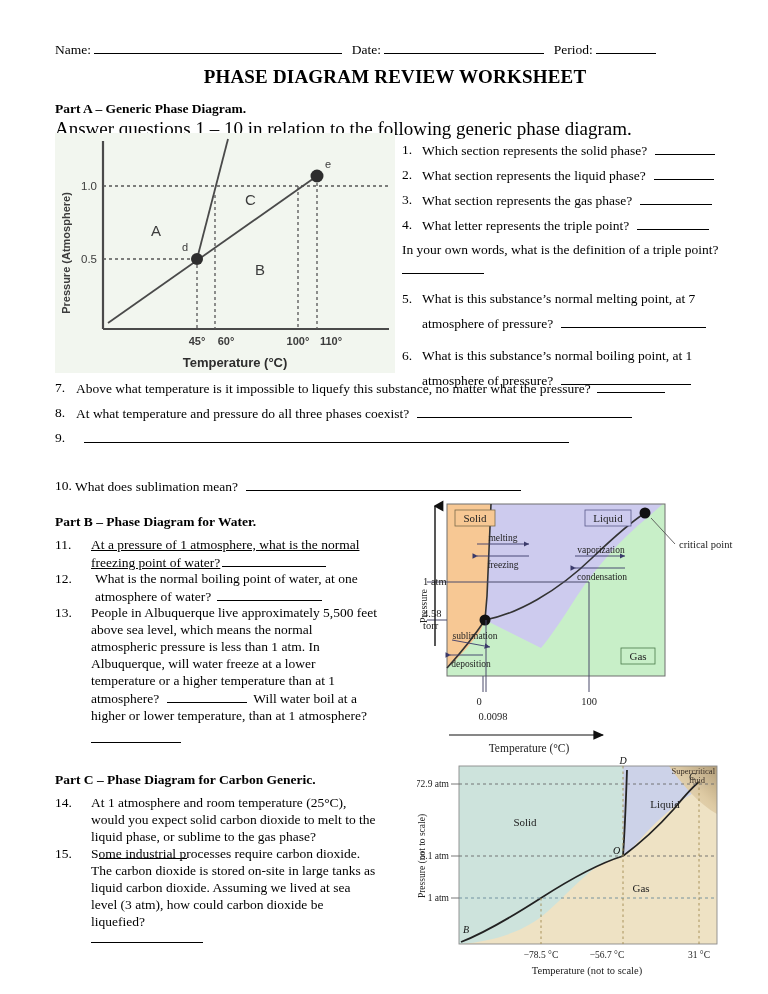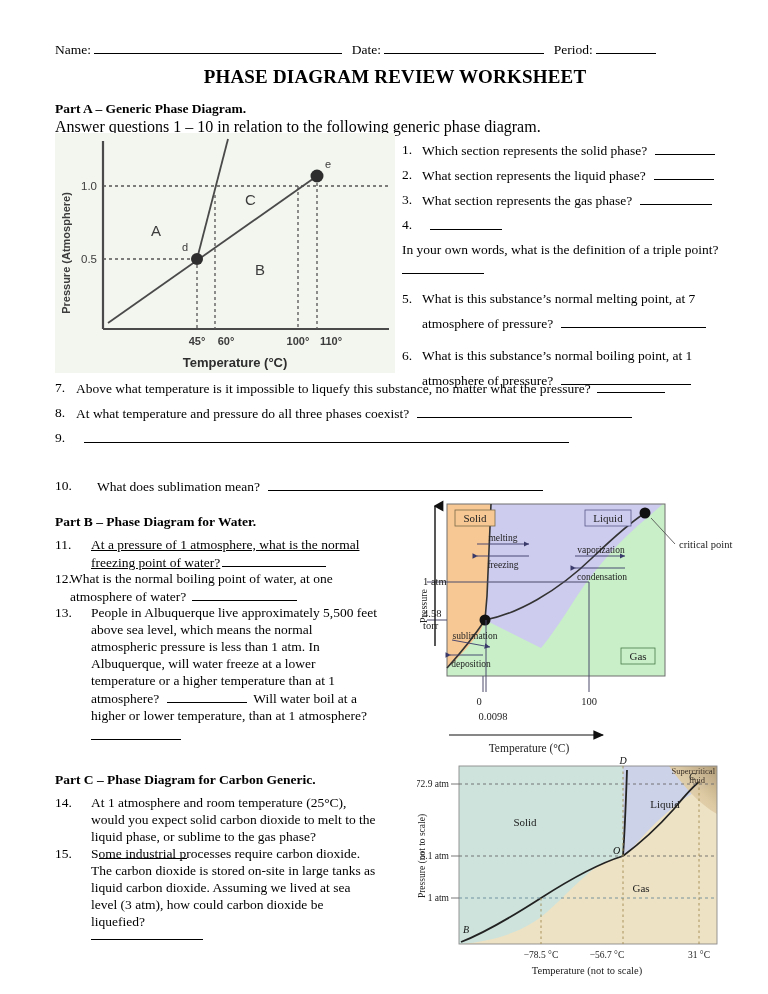--- a/index.html
+++ b/index.html
@@ -48,38 +48,38 @@
   }
 
   .parthead {
     position: absolute;
     font-size: 13.5px;
     font-weight: bold;
     white-space: nowrap;
   }
   .plain {
     position: absolute;
-    font-size: 16px;
+    font-size: 19px;
   }
 
   
   .q {
     position: absolute;
     font-size: 13.5px;
     line-height: 17px;
   }
   .q .num {
     position: absolute;
     left: 0; top: 0;
     width: 22px;
     text-align: left;
   }
   .q .body {
     display: block;
-    margin-left: 42px;
+    margin-left: 20px;
   }
   .qr .num { width: 18px; }
   .qr .body { margin-left: 21px; }
 
   
   .qlist-right {
     position: absolute;
     left: 391px;
     top: 141px;
     width: 336px;
@@ -197,21 +197,21 @@
     <div class="qrow">
       <span class="num">2.</span>
       <span class="body"><span>What section represents the liquid phase?</span><span class="ul" style="width:60px;margin-left:8px"></span></span>
     </div>
     <div class="qrow">
       <span class="num">3.</span>
       <span class="body"><span>What section represents the gas phase?</span><span class="ul" style="width:72px;margin-left:8px"></span></span>
     </div>
     <div class="qrow">
       <span class="num">4.</span>
-      <span class="body"><span class="ul" style="width:72px;margin-left:8px"></span></span>
+      <span class="body"><span>What letter represents the triple point?</span><span class="ul" style="width:72px;margin-left:8px"></span></span>
     </div>
     <div class="qrow" style="margin-bottom:2px">
       <span style="display:block">In your own words, what is the definition of a triple point?</span>
     </div>
     <div class="qrow" style="margin-bottom:8px">
       <span class="ul" style="width:82px"></span>
     </div>
     <div class="qrow" style="line-height:25px">
       <span class="num">5.</span>
       <span class="body" style="margin-left:20px"><span>What is this substance’s normal melting point, at 7 atmosphere of pressure?</span><span class="ul" style="width:145px;margin-left:8px"></span></span>
@@ -244,21 +244,21 @@
 
   <div class="parthead nosel" style="left:44px; top:514px;">Part B – Phase Diagram for Water.</div>
 
   <div class="q" style="left:44px; top:536px; width:320px;text-decoration:underline;">
     <span class="num" style="width:30px">11.</span>
     <span class="body" style="margin-left:36px"><span>At a pressure of 1 atmosphere, what is the normal freezing point of water?</span><span class="ul" style="width:104px;margin-left:2px"></span></span>
   </div>
 
   <div class="q" style="left:44px; top:570px; width:320px;">
     <span class="num" style="width:30px">12.</span>
-    <span class="body" style="margin-left:15px"><span>What is the normal boiling point of water, at one atmosphere of water?</span><span class="ul" style="width:105px;margin-left:6px"></span></span>
+    <span class="body" style="margin-left:40px"><span>What is the normal boiling point of water, at one atmosphere of water?</span><span class="ul" style="width:105px;margin-left:6px"></span></span>
   </div>
 
   <div class="q" style="left:44px; top:604px; width:325px;">
     <span class="num" style="width:30px">13.</span>
     <span class="body" style="margin-left:36px"><span>People in Albuquerque live approximately 5,500 feet above sea level, which means the normal atmospheric pressure is less than 1 atm.  In Albuquerque, will water freeze at a lower temperature or a higher temperature than at 1 atmosphere?</span><span class="ul" style="width:80px;margin-left:8px;margin-right:6px"></span><span>Will water boil at a higher or lower temperature, than at 1 atmosphere?</span></span>
   </div>
   <div class="plain" style="left:80px; top:726px;">
     <span class="ul" style="width:90px"></span>
   </div>
 

